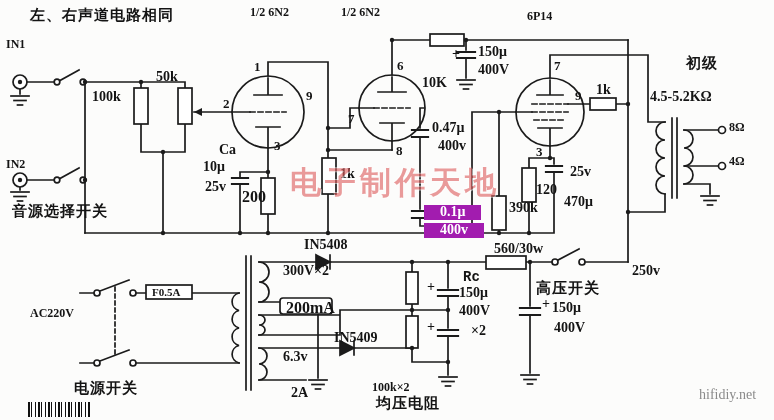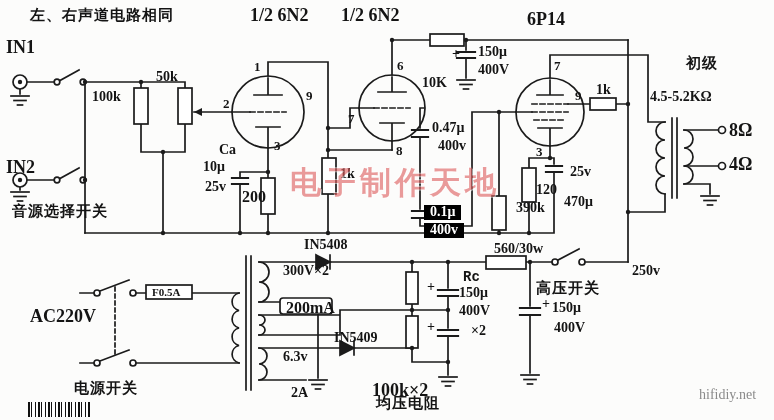--- a/index.html
+++ b/index.html
@@ -2,25 +2,25 @@
 <html><head>
 <meta charset="utf-8">
 <style>
   body{margin:0}
   .stage{position:relative;width:774px;height:420px;background:#fcfcfb;
          font-family:"Liberation Serif",serif;overflow:hidden;outline:1px solid #d8d8d8}
   svg{position:absolute;left:0;top:0}
   .lbl{position:absolute;white-space:nowrap;line-height:1.05;font-weight:700;
        font-size:14px;color:#141414}
   .pin{font-size:13px}
-  .b15{font-size:18px}
+  .b15{font-size:12px}
   .cn{font-size:15px;letter-spacing:1px}
   .f11{font-size:11px}
   .f13{font-size:16px}
-  .hl{background:#000000;color:#fff;padding:0 6px;font-size:14px}
+  .hl{background:#a21caf;color:#fff;padding:0 16px;font-size:14px}
   .wm-brand{position:absolute;left:290px;top:162px;font-size:31px;font-weight:700;
             letter-spacing:4px;color:#de5f5f;opacity:.62;
             text-shadow:1px 1px 0 rgba(255,255,255,.85),-1px -1px 0 rgba(255,255,255,.85)}
   .wm-url{position:absolute;left:325px;top:201px;font-size:16px;font-weight:700;
           color:#d96a6a;opacity:.8}
   .wm-site{position:absolute;left:699px;top:387px;font-size:14px;color:#8a8a8a}
   .barcode{position:absolute;left:28px;top:402px;width:62px;height:15px;
            background:repeating-linear-gradient(90deg,#111 0 2px,#fff 2px 3px,#111 3px 4px,#fff 4px 7px,#111 7px 8px,#fff 8px 10px)}
 </style>
 </head>
@@ -174,21 +174,21 @@
       <span class="lbl pin" style="left: 348px; top: 112px;">7</span>
       <span class="lbl pin" style="left: 396px; top: 144px;">8</span>
       <span class="lbl" style="left: 422px; top: 48px; margin-top: 28px;">10K</span>
       <span class="lbl" style="left: 452px; top: 47px;">+</span>
       <span class="lbl" style="left: 478px; top: 45px;">150μ</span>
       <span class="lbl" style="left: 478px; top: 63px;">400V</span>
       <span class="lbl" style="left: 432px; top: 121px;">0.47μ</span>
       <span class="lbl" style="left: 438px; top: 139px;">400v</span>
       <span class="lbl hl" style="left: 424px; top: 205px;">0.1μ</span>
       <span class="lbl hl" style="left: 424px; top: 223px;">400v</span>
-      <span class="lbl" style="left: 509px; top: 201px; margin-left: 7px;">390k</span>
+      <span class="lbl" style="left: 509px; top: 201px;">390k</span>
       <span class="lbl" style="left: 304px; top: 238px;">IN5408</span>
       <span class="lbl" style="left: 494px; top: 242px;">560/30w</span>
       <span class="lbl pin" style="left: 554px; top: 59px;">7</span>
       <span class="lbl pin" style="left: 575px; top: 89px;">9</span>
       <span class="lbl pin" style="left: 536px; top: 145px;">3</span>
       <span class="lbl" style="left: 596px; top: 83px;">1k</span>
       <span class="lbl" style="left: 564px; top: 147px; margin-top: 48px;">470μ</span>
       <span class="lbl" style="left: 570px; top: 165px;">25v</span>
       <span class="lbl" style="left: 536px; top: 183px;">120</span>
       <span class="lbl cn" style="left: 686px; top: 56px;">初级</span>

